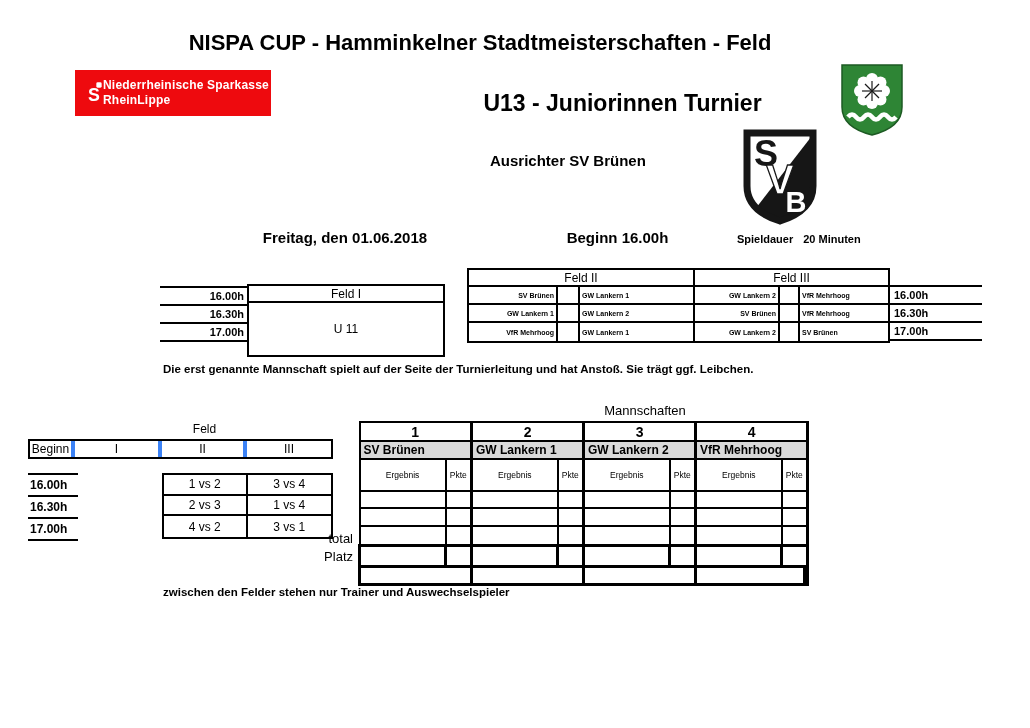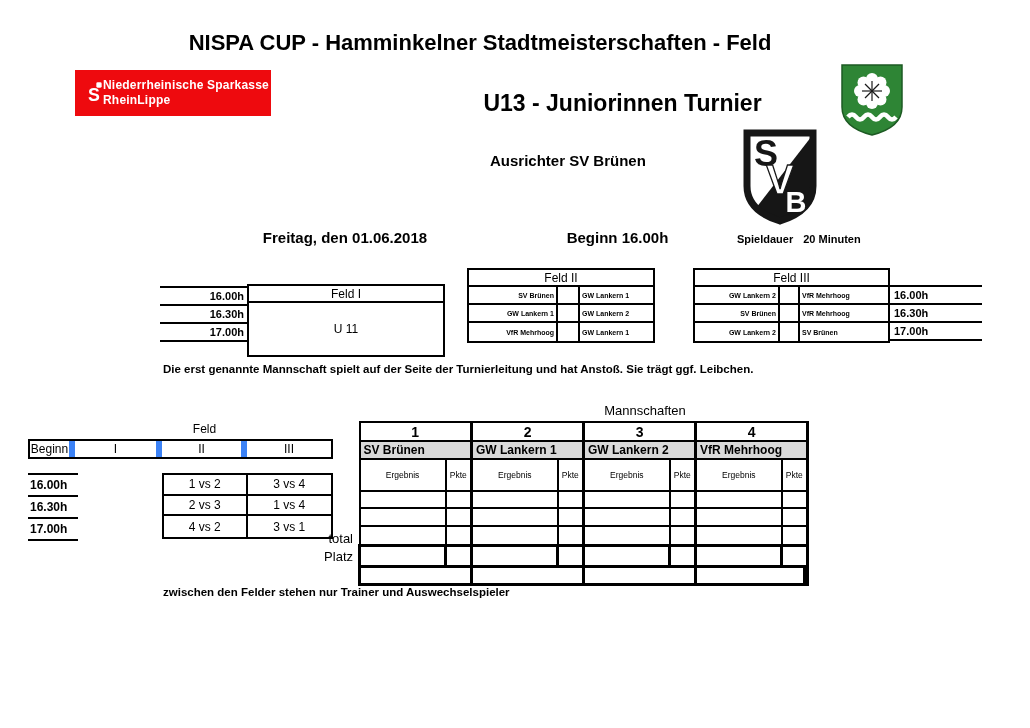--- a/index.html
+++ b/index.html
@@ -38,21 +38,21 @@
   .fieldtbl .mid  { border-right:2px solid #000; height:100%; }
   .fieldtbl .away { padding-left:2px; }
   .f1-body { height:52px; display:flex; align-items:center; justify-content:center; font-size:12px; }
 
   .note { font-size:11.5px; font-weight:bold; }
 
   
   .sched-field-label { left:162px; top:422px; width:85px; text-align:center; font-size:12px; }
   .sched-header { left:28px; top:439px; width:305px; height:20px; border:2px solid #000;
                   display:grid; grid-template-columns:45px 87px 85px 1fr; font-size:12px; }
-  .sched-header div { display:flex; align-items:center; justify-content:center; border-right:6px solid #3b82f6; }
+  .sched-header div { display:flex; align-items:center; justify-content:center; border-right:4px solid #3b82f6; }
   .sched-header div:last-child { border-right:none; }
   .sched-times { left:28px; top:473px; width:50px; border-top:2px solid #000; }
   .sched-times .time-row { height:22px; font-size:12px; padding-left:2px; }
   .sched-matches { left:162px; top:473px; width:171px; height:66px; border:2px solid #000;
                    display:grid; grid-template-columns:1fr 1fr; grid-auto-rows:1fr; font-size:12px; }
   .sched-matches div { display:flex; align-items:center; justify-content:center; }
   .sched-matches .c1 { border-right:2px solid #000; }
   .sched-matches .rA, .sched-matches .rB { border-bottom:2px solid #000; }
 
   
@@ -145,21 +145,21 @@
   <div class="abs time-col right-align" style="left:160px; top:286px; width:87px;">
     <div class="time-row">16.00h</div>
     <div class="time-row">16.30h</div>
     <div class="time-row">17.00h</div>
   </div>
   <div class="abs fieldtbl" style="left:247px; top:268px; width:198px;margin-top:16px;">
     <div class="hdr">Feld I</div>
     <div class="f1-body">U 11</div>
   </div>
 
-  <div class="abs fieldtbl f2" style="left:467px; top:268px; width:188px;">
+  <div class="abs fieldtbl f2" style="left:467px; top:268px; width:228px;">
     <div class="hdr">Feld II</div>
     <div class="frow">
       <div class="home">SV Brünen</div>
         <div class="mid"></div>
         <div class="away">GW Lankern 1</div>
     </div>
     <div class="frow">
       <div class="home">GW Lankern 1</div>
         <div class="mid"></div>
         <div class="away">GW Lankern 2</div>

